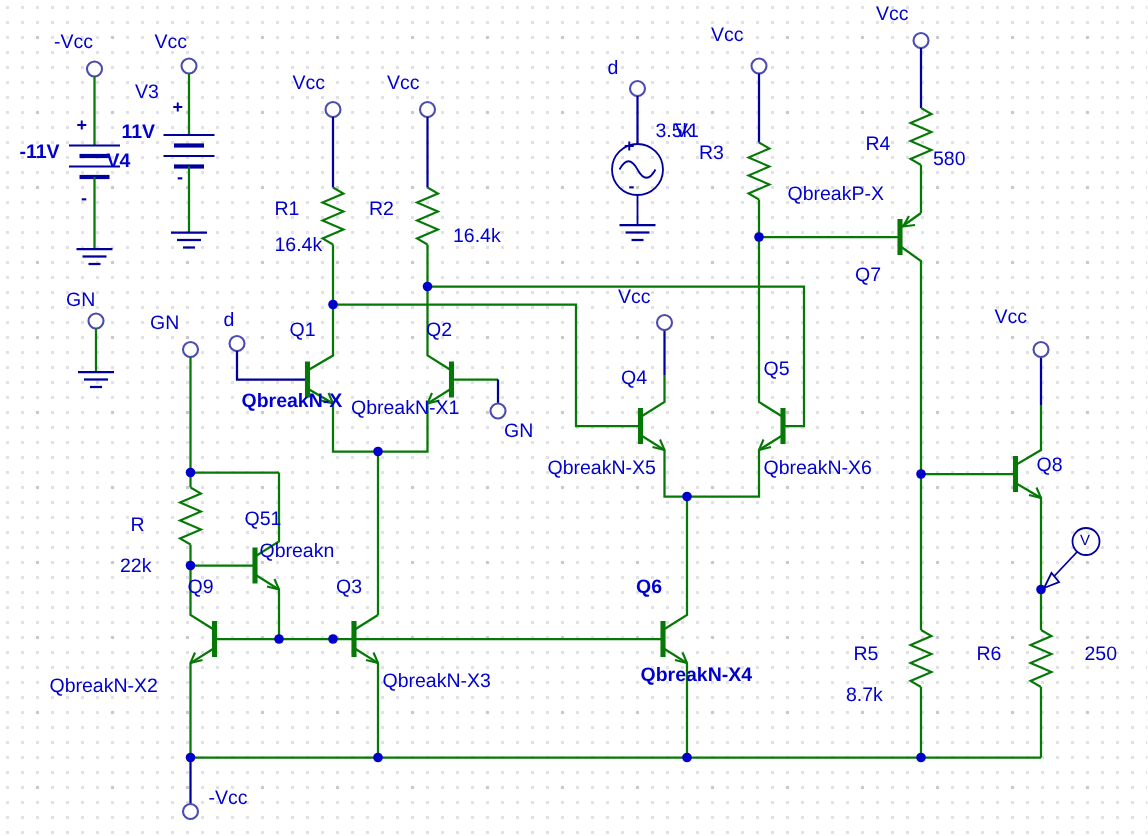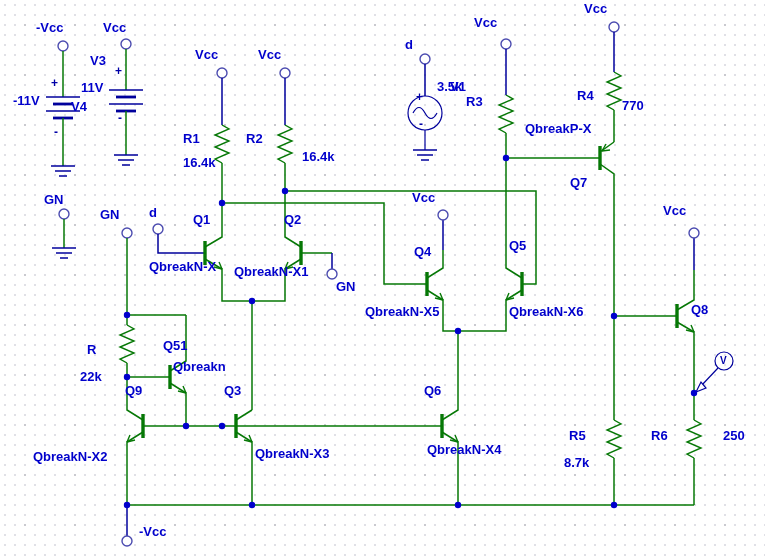--- a/index.html
+++ b/index.html
@@ -14,21 +14,21 @@
   svg{position:absolute;left:0;top:0;}
   .w{stroke:#067806;stroke-width:1.5;fill:none;}
   .wd{stroke:#067806;stroke-width:1.4;fill:none;}
   .p{stroke:#00009c;stroke-width:1.5;fill:none;}
   .pt{stroke:#00009c;stroke-width:1.2;fill:none;}
   .plate-thin{stroke:#00009c;stroke-width:1.3;fill:none;}
   .plate-thick{stroke:#00009c;stroke-width:2.8;fill:none;}
   .bar{stroke:#067806;stroke-width:3.4;fill:none;}
   .term{fill:#ffffff;stroke:#4b4bb0;stroke-width:1.4;}
   .dot{fill:#0000cc;stroke:none;}
-  .lbl{position:absolute;font-size:13px;line-height:1.05;color:#0000cc;white-space:nowrap;font-weight:bold;}
+  .lbl{position:absolute;font-size:13px;line-height:1.05;color:#0000cc;white-space:nowrap;}
   .b{font-weight:bold;}
   .sgn{font-size:12px;color:#0000a8;font-weight:bold;}
   .probe-lbl{font-size:10px;color:#0000a8;}
 </style>
 </head>
 <body>
 
 <div id="canvas">
 
 <svg width="765" height="557" viewBox="0 0 765 557">
@@ -291,26 +291,26 @@
 <div class="lbl" style="left:302px;top:150px">16.4k</div>
 <div class="lbl" style="left:405px;top:38px">d</div>
 <div class="lbl" style="left:450px;top:80px">V1</div>
 <div class="lbl" style="left:437px;top:80px">3.5k</div>
 <div class="lbl sgn" style="left:416px;top:91px">+</div>
 <div class="lbl sgn" style="left:419px;top:118px">-</div>
 <div class="lbl" style="left:474px;top:16px">Vcc</div>
 <div class="lbl" style="left:466px;top:95px">R3</div>
 <div class="lbl" style="left:584px;top:2px">Vcc</div>
 <div class="lbl" style="left:577px;top:89px">R4</div>
-<div class="lbl" style="left:622px;top:99px">770</div>
+<div class="lbl" style="left:622px;top:99px">580</div>
 <div class="lbl" style="left:525px;top:122px">QbreakP-X</div>
 <div class="lbl" style="left:570px;top:176px">Q7</div>
 <div class="lbl" style="left:193px;top:213px">Q1</div>
 <div class="lbl" style="left:284px;top:213px">Q2</div>
-<div class="lbl b" style="left:149px;top:260px">QbreakN-X</div>
+<div class="lbl b" style="left:161px;top:260px">QbreakN-X</div>
 <div class="lbl" style="left:234px;top:265px">QbreakN-X1</div>
 <div class="lbl" style="left:336px;top:280px">GN</div>
 <div class="lbl" style="left:412px;top:191px">Vcc</div>
 <div class="lbl" style="left:414px;top:245px">Q4</div>
 <div class="lbl" style="left:509px;top:239px">Q5</div>
 <div class="lbl" style="left:365px;top:305px">QbreakN-X5</div>
 <div class="lbl" style="left:509px;top:305px">QbreakN-X6</div>
 <div class="lbl" style="left:663px;top:204px">Vcc</div>
 <div class="lbl" style="left:691px;top:303px">Q8</div>
 <div class="lbl probe-lbl" style="left:720px;top:356px">V</div>

